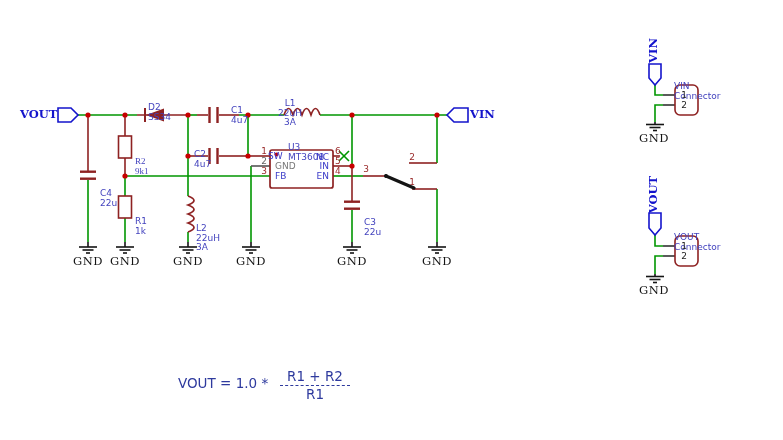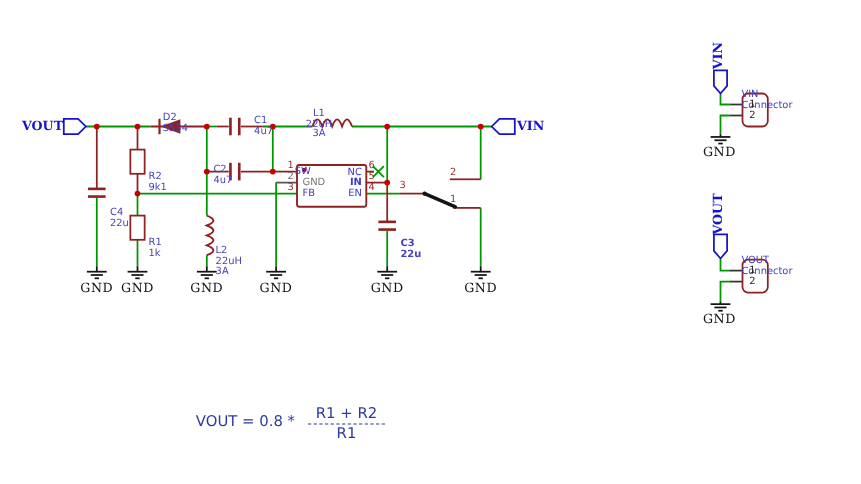--- a/index.html
+++ b/index.html
@@ -207,48 +207,51 @@
 </div>
 <div class="txt lbl" style="left:209px;top:87px;margin-left:22px;">
   <div>C1</div><div>4u7</div>
 </div>
 <div class="txt lbl" style="left:194px;top:131px;">
   <div>C2</div><div>4u7</div>
 </div>
 <div class="txt lbl center" style="left:272px;top:80px;width:36px;">
   <div>L1</div><div>22uH</div><div>3A</div>
 </div>
-<div class="txt lbl" style="left:135px;top:138px;">
+<div class="txt lbl" style="left:288px;top:124px;">
+  <div>U3</div><div>MT3608</div>
+</div>
+<div class="txt lbl" style="left:135px;top:138px;font-family:Liberation Serif, serif;">
   <div>R2</div><div>9k1</div>
 </div>
 <div class="txt lbl" style="left:135px;top:198px;">
   <div>R1</div><div>1k</div>
 </div>
 <div class="txt lbl" style="left:100px;top:170px;">
   <div>C4</div><div>22u</div>
 </div>
 <div class="txt lbl" style="left:196px;top:205px;">
   <div>L2</div><div>22uH</div><div>3A</div>
 </div>
-<div class="txt lbl" style="left:364px;top:199px;font-weight:bold;">
+<div class="txt lbl" style="left:364px;top:199px;">
   <div>C3</div><div>22u</div>
 </div>
 
 <div class="txt pin-num right" style="left:257px;top:147px;width:10px;">1</div>
 <div class="txt pin-num gray right" style="left:257px;top:157px;width:10px;">2</div>
 <div class="txt pin-num right" style="left:257px;top:167px;width:10px;">3</div>
 <div class="txt pin-num" style="left:335px;top:147px;width:10px;">6</div>
 <div class="txt pin-num" style="left:335px;top:157px;width:10px;">5</div>
 <div class="txt pin-num" style="left:335px;top:167px;width:10px;">4</div>
 
 <div class="txt pin-name" style="left:268px;top:151.5px;">SW</div>
 <div class="txt pin-name gray" style="left:275px;top:161.5px;">GND</div>
 <div class="txt pin-name" style="left:275px;top:171.5px;">FB</div>
 <div class="txt pin-name right" style="left:306px;top:153px;width:23px;">NC</div>
-<div class="txt pin-name right" style="left:306px;top:161.5px;width:23px;font-weight:bold;">IN</div>
+<div class="txt pin-name right" style="left:306px;top:161.5px;width:23px;">IN</div>
 <div class="txt pin-name right" style="left:306px;top:171.5px;width:23px;">EN</div>
 
 <div class="txt pin-num center" style="left:361px;top:165px;width:10px;">3</div>
 <div class="txt pin-num center" style="left:407px;top:153px;width:10px;">2</div>
 <div class="txt pin-num center" style="left:407px;top:178px;width:10px;">1</div>
 
 <div class="txt lbl" style="left:674px;top:63px;">
   <div>VIN</div><div>Connector</div>
 </div>
 <div class="txt conn-pin center" style="left:678px;top:90.5px;width:12px;">1</div>
@@ -262,18 +265,18 @@
 
 <div class="txt gnd-txt center" style="left:71px;top:255px;width:34px;">GND</div>
 <div class="txt gnd-txt center" style="left:108px;top:255px;width:34px;">GND</div>
 <div class="txt gnd-txt center" style="left:171px;top:255px;width:34px;">GND</div>
 <div class="txt gnd-txt center" style="left:234px;top:255px;width:34px;">GND</div>
 <div class="txt gnd-txt center" style="left:335px;top:255px;width:34px;">GND</div>
 <div class="txt gnd-txt center" style="left:420px;top:255px;width:34px;">GND</div>
 <div class="txt gnd-txt center" style="left:637px;top:132px;width:34px;">GND</div>
 <div class="txt gnd-txt center" style="left:637px;top:284px;width:34px;">GND</div>
 
-<div class="txt formula" style="left:178px;top:376px;">VOUT = 0.8 *</div>
+<div class="txt formula" style="left:178px;top:376px;">VOUT = 1.0 *</div>
 <div class="txt formula center" style="left:280px;top:369px;width:70px;">R1 + R2</div>
 <div class="frac-line" style="left:280px;top:385px;width:70px;"></div>
 <div class="txt formula center" style="left:280px;top:387px;width:70px;">R1</div>
 
 </div>
 
 </body></html>

